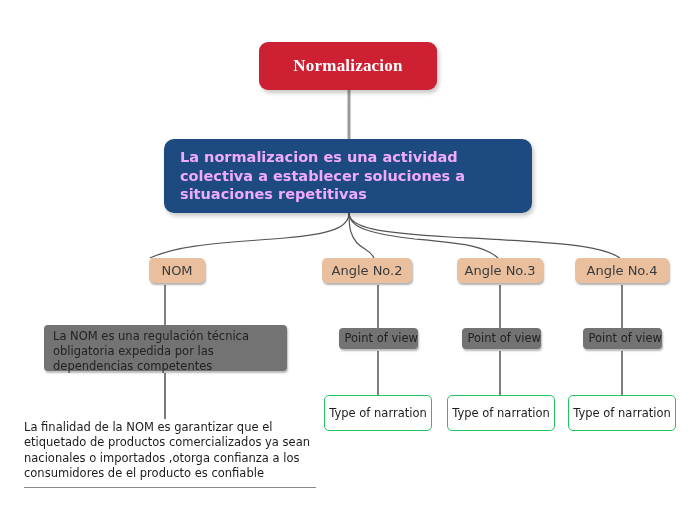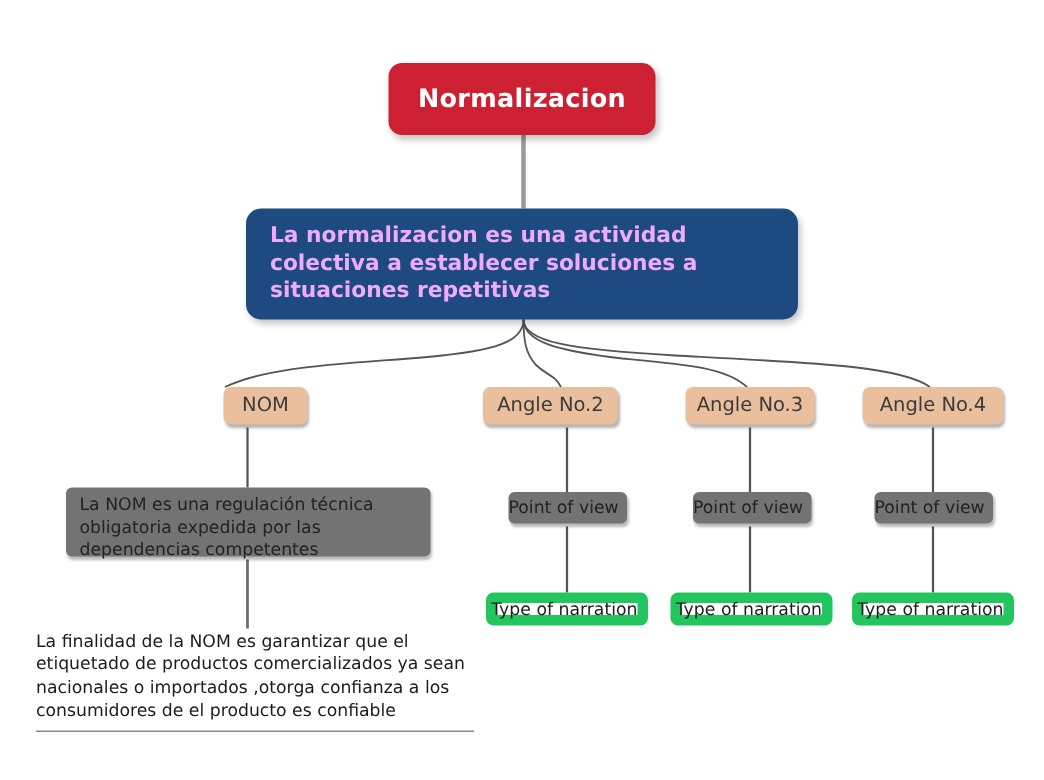--- a/index.html
+++ b/index.html
@@ -44,20 +44,21 @@
     border-radius: 9px;
     justify-content: center;
     box-shadow: 2px 3px 4px rgba(0,0,0,0.22);
   }
   .node-root .txt {
     color: #ffffff;
     font-size: 17px;
     font-weight: bold;
     letter-spacing: 0.2px;
     text-align: left;
+    font-family: Liberation Serif, serif;
   }
 
   
   .node-def {
     left: 164px;
     top: 139px;
     width: 368px;
     height: 74px;
     background: #1d4a80;
     border-radius: 10px;
@@ -104,38 +105,38 @@
     left: 44px;
     top: 325px;
     width: 243px;
     height: 46px;
     padding: 4px 8px 4px 9px;
     align-items: flex-start;
     border-radius: 4px;
   }
   .node-pov {
     height: 21px;
-    justify-content: flex-start;
+    justify-content: flex-end;
     border-radius: 4px;
   }
   .node-pov .txt {
     font-size: 11.5px;
     white-space: nowrap;
   }
   .pov-2 { left: 339px; top: 328px; width: 79px; }
   .pov-3 { left: 462px; top: 328px; width: 79px; }
   .pov-4 { left: 583px; top: 328px; width: 79px; }
 
   
   .node-narr {
-    height: 22px;
+    height: 36px;
     background: #ffffff;
-    border: 7px solid #22c55e;
+    border: 1px solid #22c55e;
     border-radius: 5px;
-    justify-content: flex-end;
+    justify-content: center;
   }
   .node-narr .txt {
     color: #1c1c1c;
     font-size: 11.5px;
     white-space: nowrap;
   }
   .narr-2 { left: 324px; top: 395px; width: 108px; }
   .narr-3 { left: 447px; top: 395px; width: 108px; }
   .narr-4 { left: 568px; top: 395px; width: 108px; }
 

